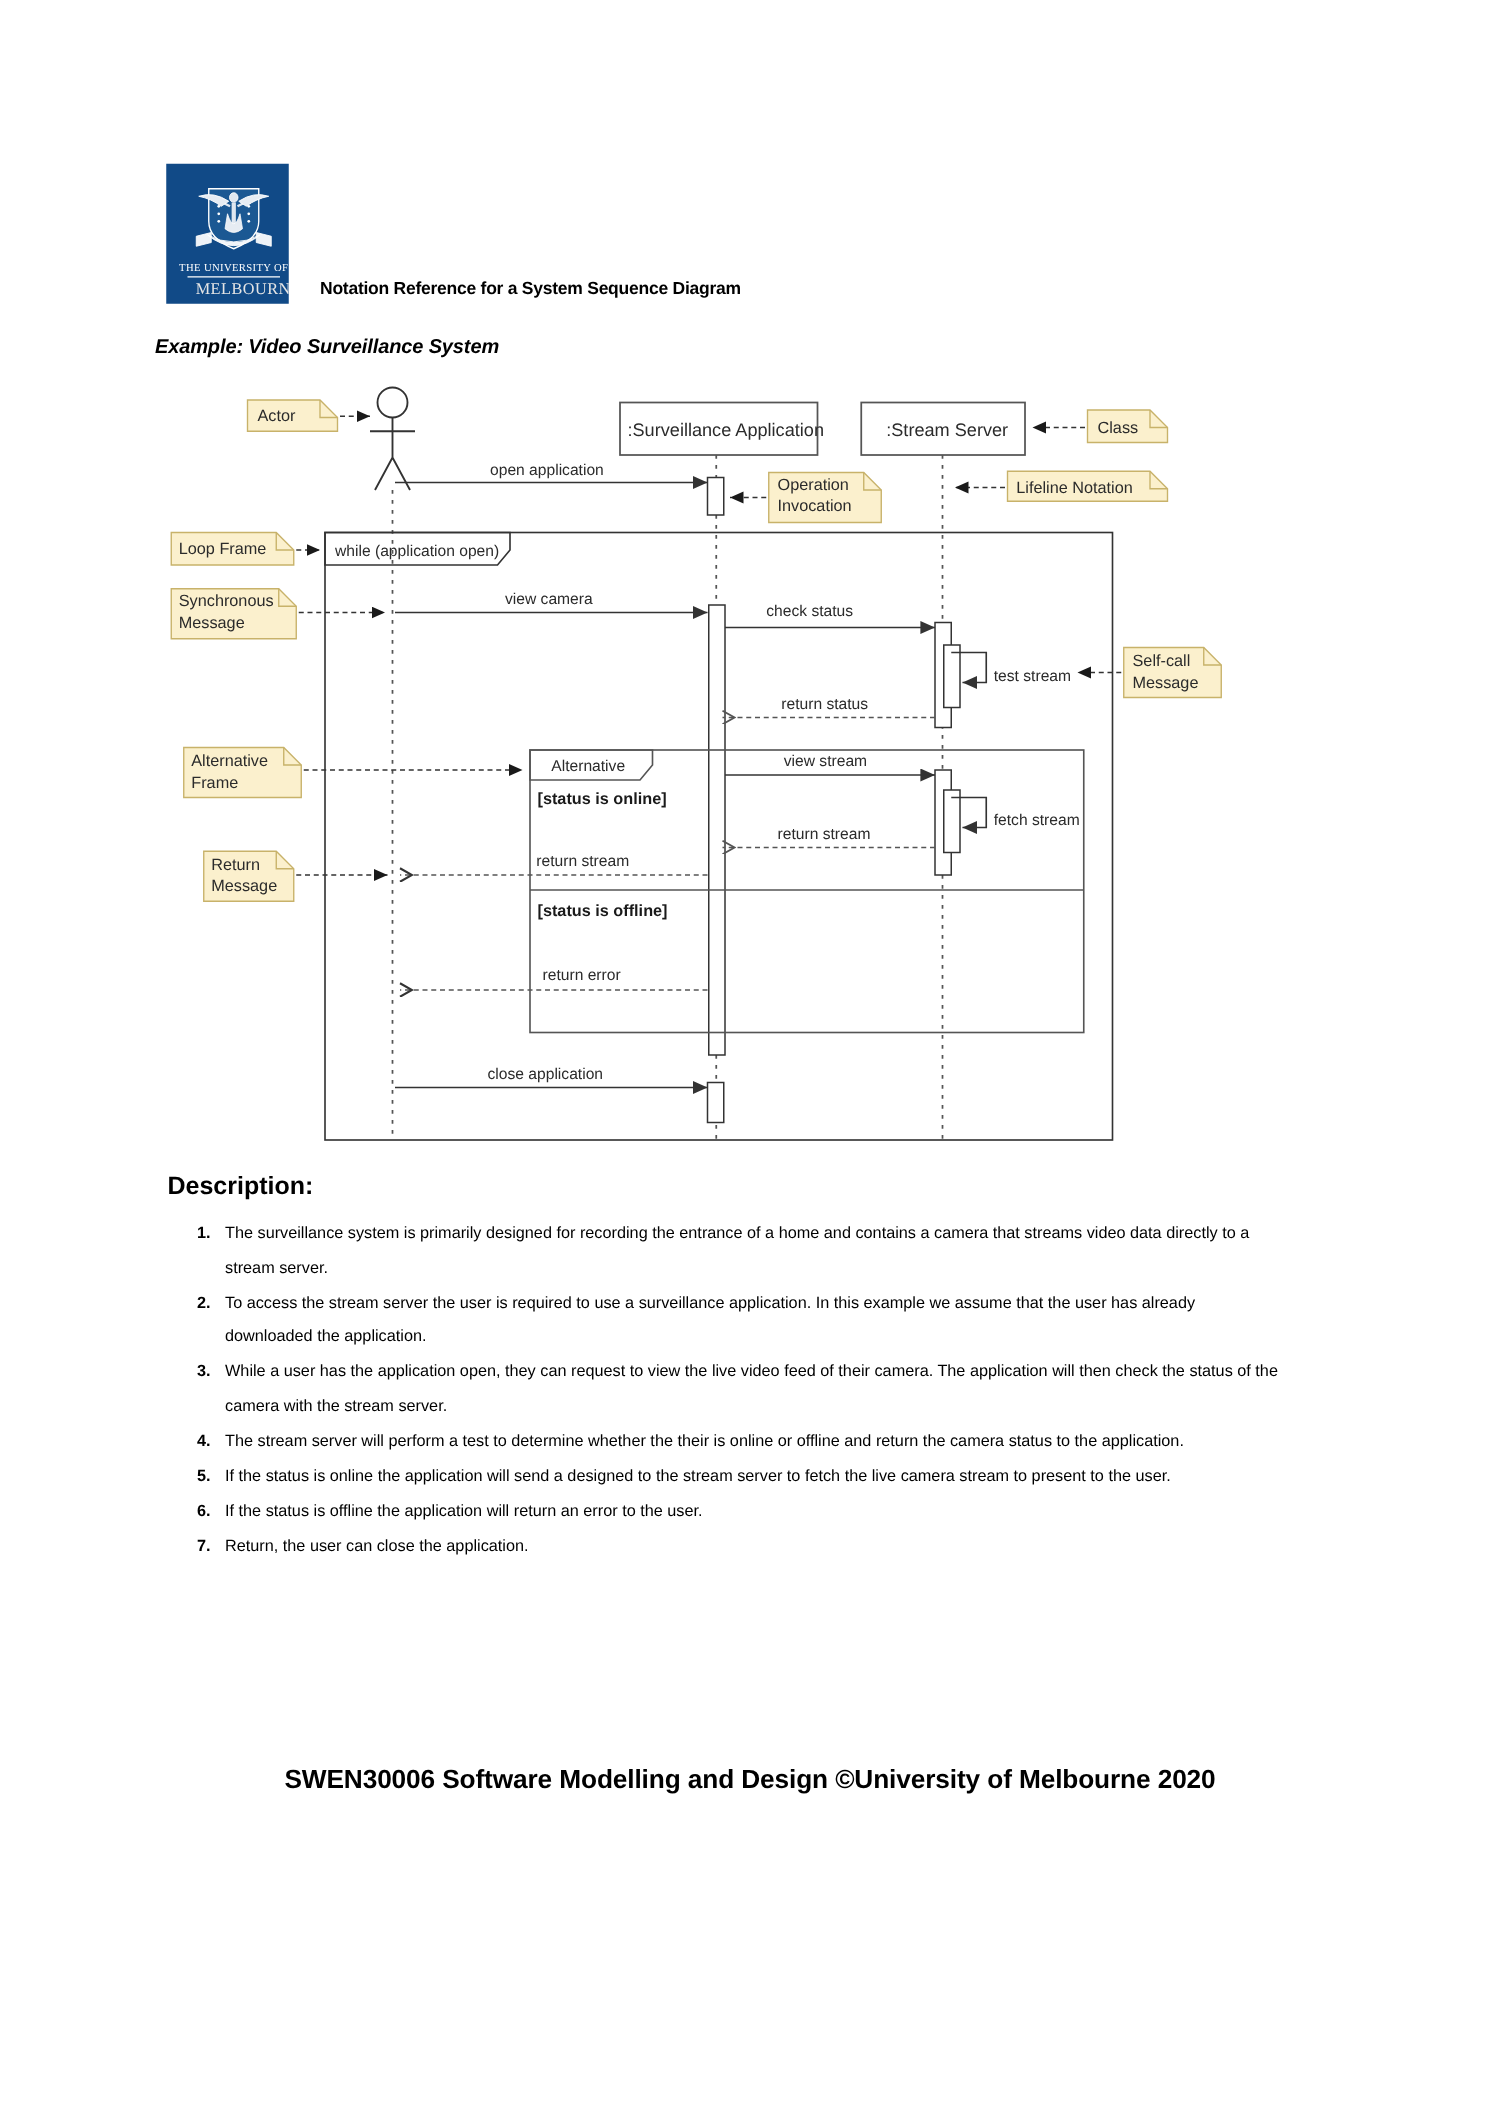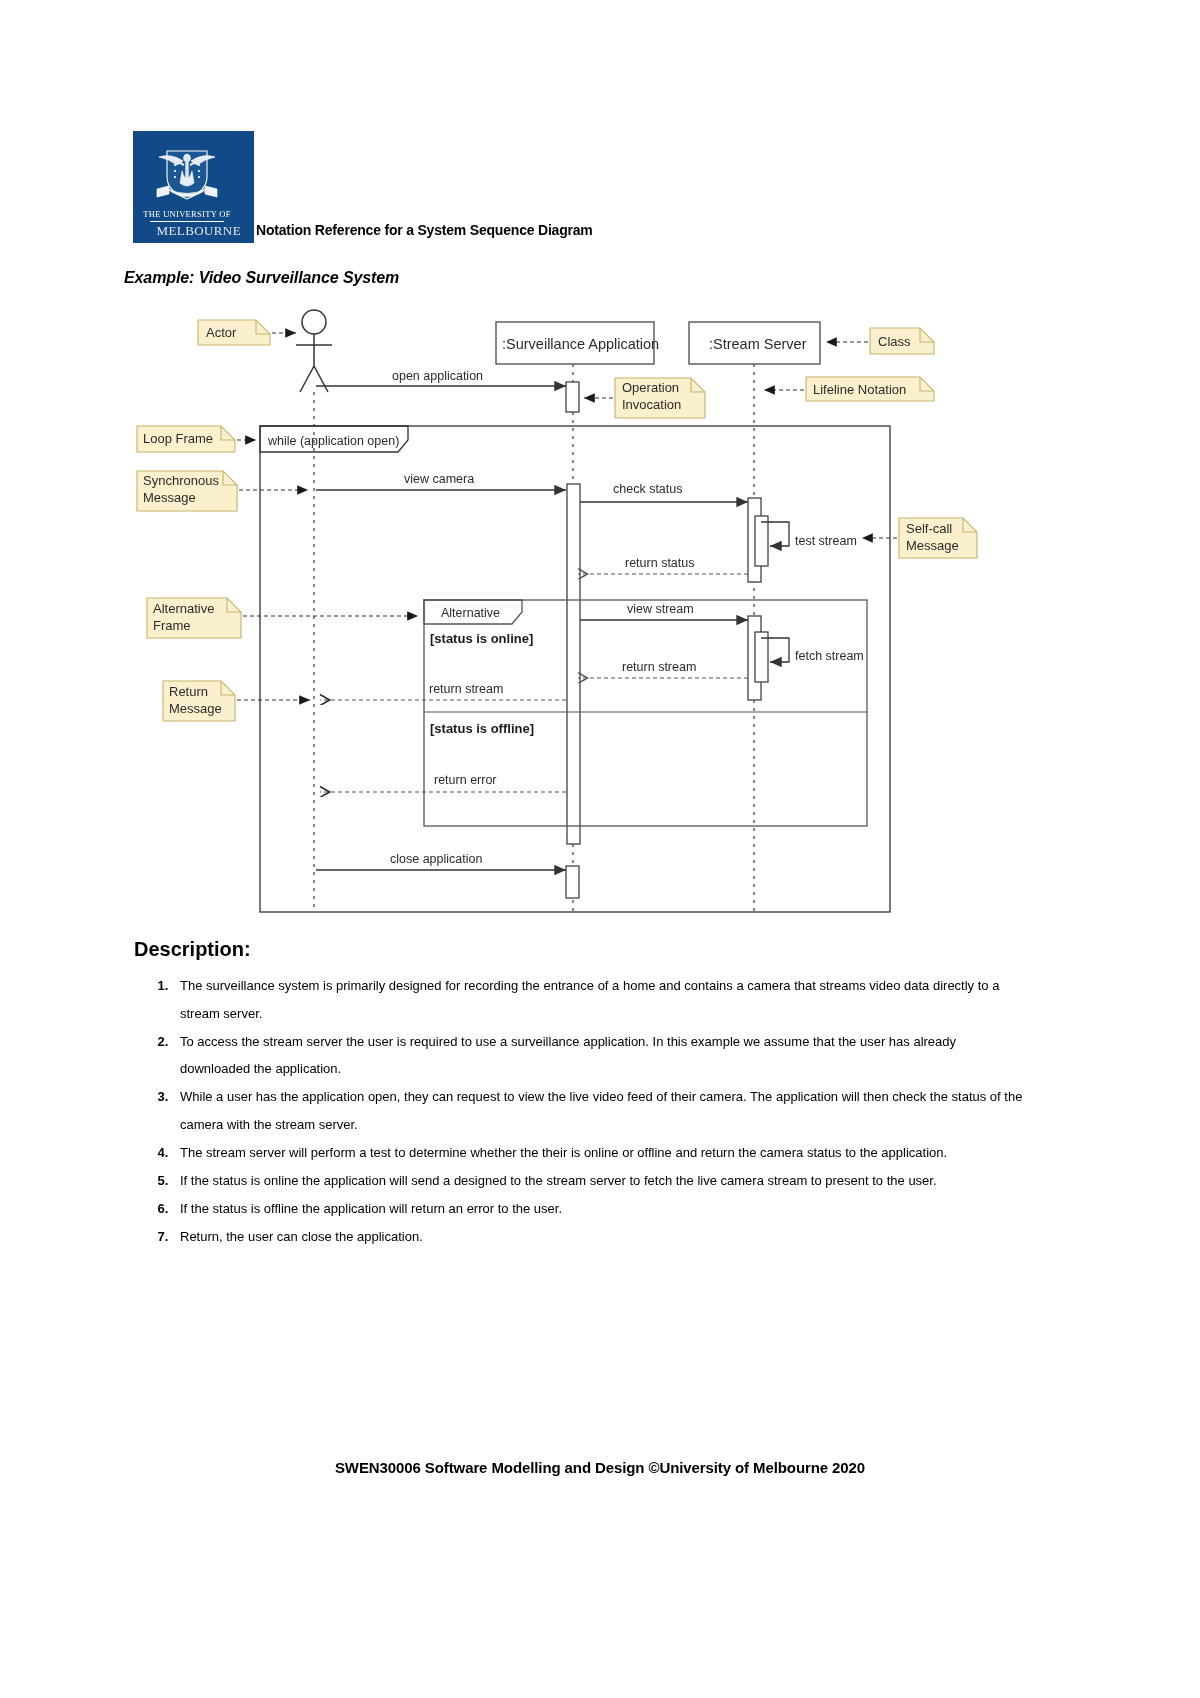--- a/index.html
+++ b/index.html
@@ -16,21 +16,21 @@
     overflow: hidden;
   }
 
   
   .page { position: absolute; inset: 0; }
 
   .logo {
     position: absolute;
     left: 133px;
     top: 131px;
-    width: 121px;
+    width: 98px;
     height: 112px;
     background: #0A4B8C;
     background: #114a87;
     overflow: hidden;
   }
   .logo .crest { position: absolute; left: 0; top: 6px; width: 108px; height: 72px; }
   .logo .uni-line1 {
     position: absolute; left: 0; top: 78px; width: 108px;
     text-align: center; color: #ffffff; font-size: 8.5px;
     letter-spacing: .3px; font-family: "Liberation Serif", serif;
@@ -83,24 +83,24 @@
     width: 855px;
     margin: 0; padding: 0 0 0 38px;
     font-size: 13px;
     line-height: 27.5px;
   }
   ol.desc li { margin: 0 0 0.5px 0; padding-left: 8px; }
   ol.desc li::marker { font-weight: bold; }
 
   .footer {
     position: absolute;
-    left: 0; top: 1459px;
+    left: 0; top: 1412px;
     width: 1200px;
     text-align: center;
-    font-size: 15px;
+    font-size: 21px;
     font-weight: bold;
     letter-spacing: -0.1px;
   }
 </style>
 </head>
 <body>
 
 <div class="page">
 
   <div class="logo">

